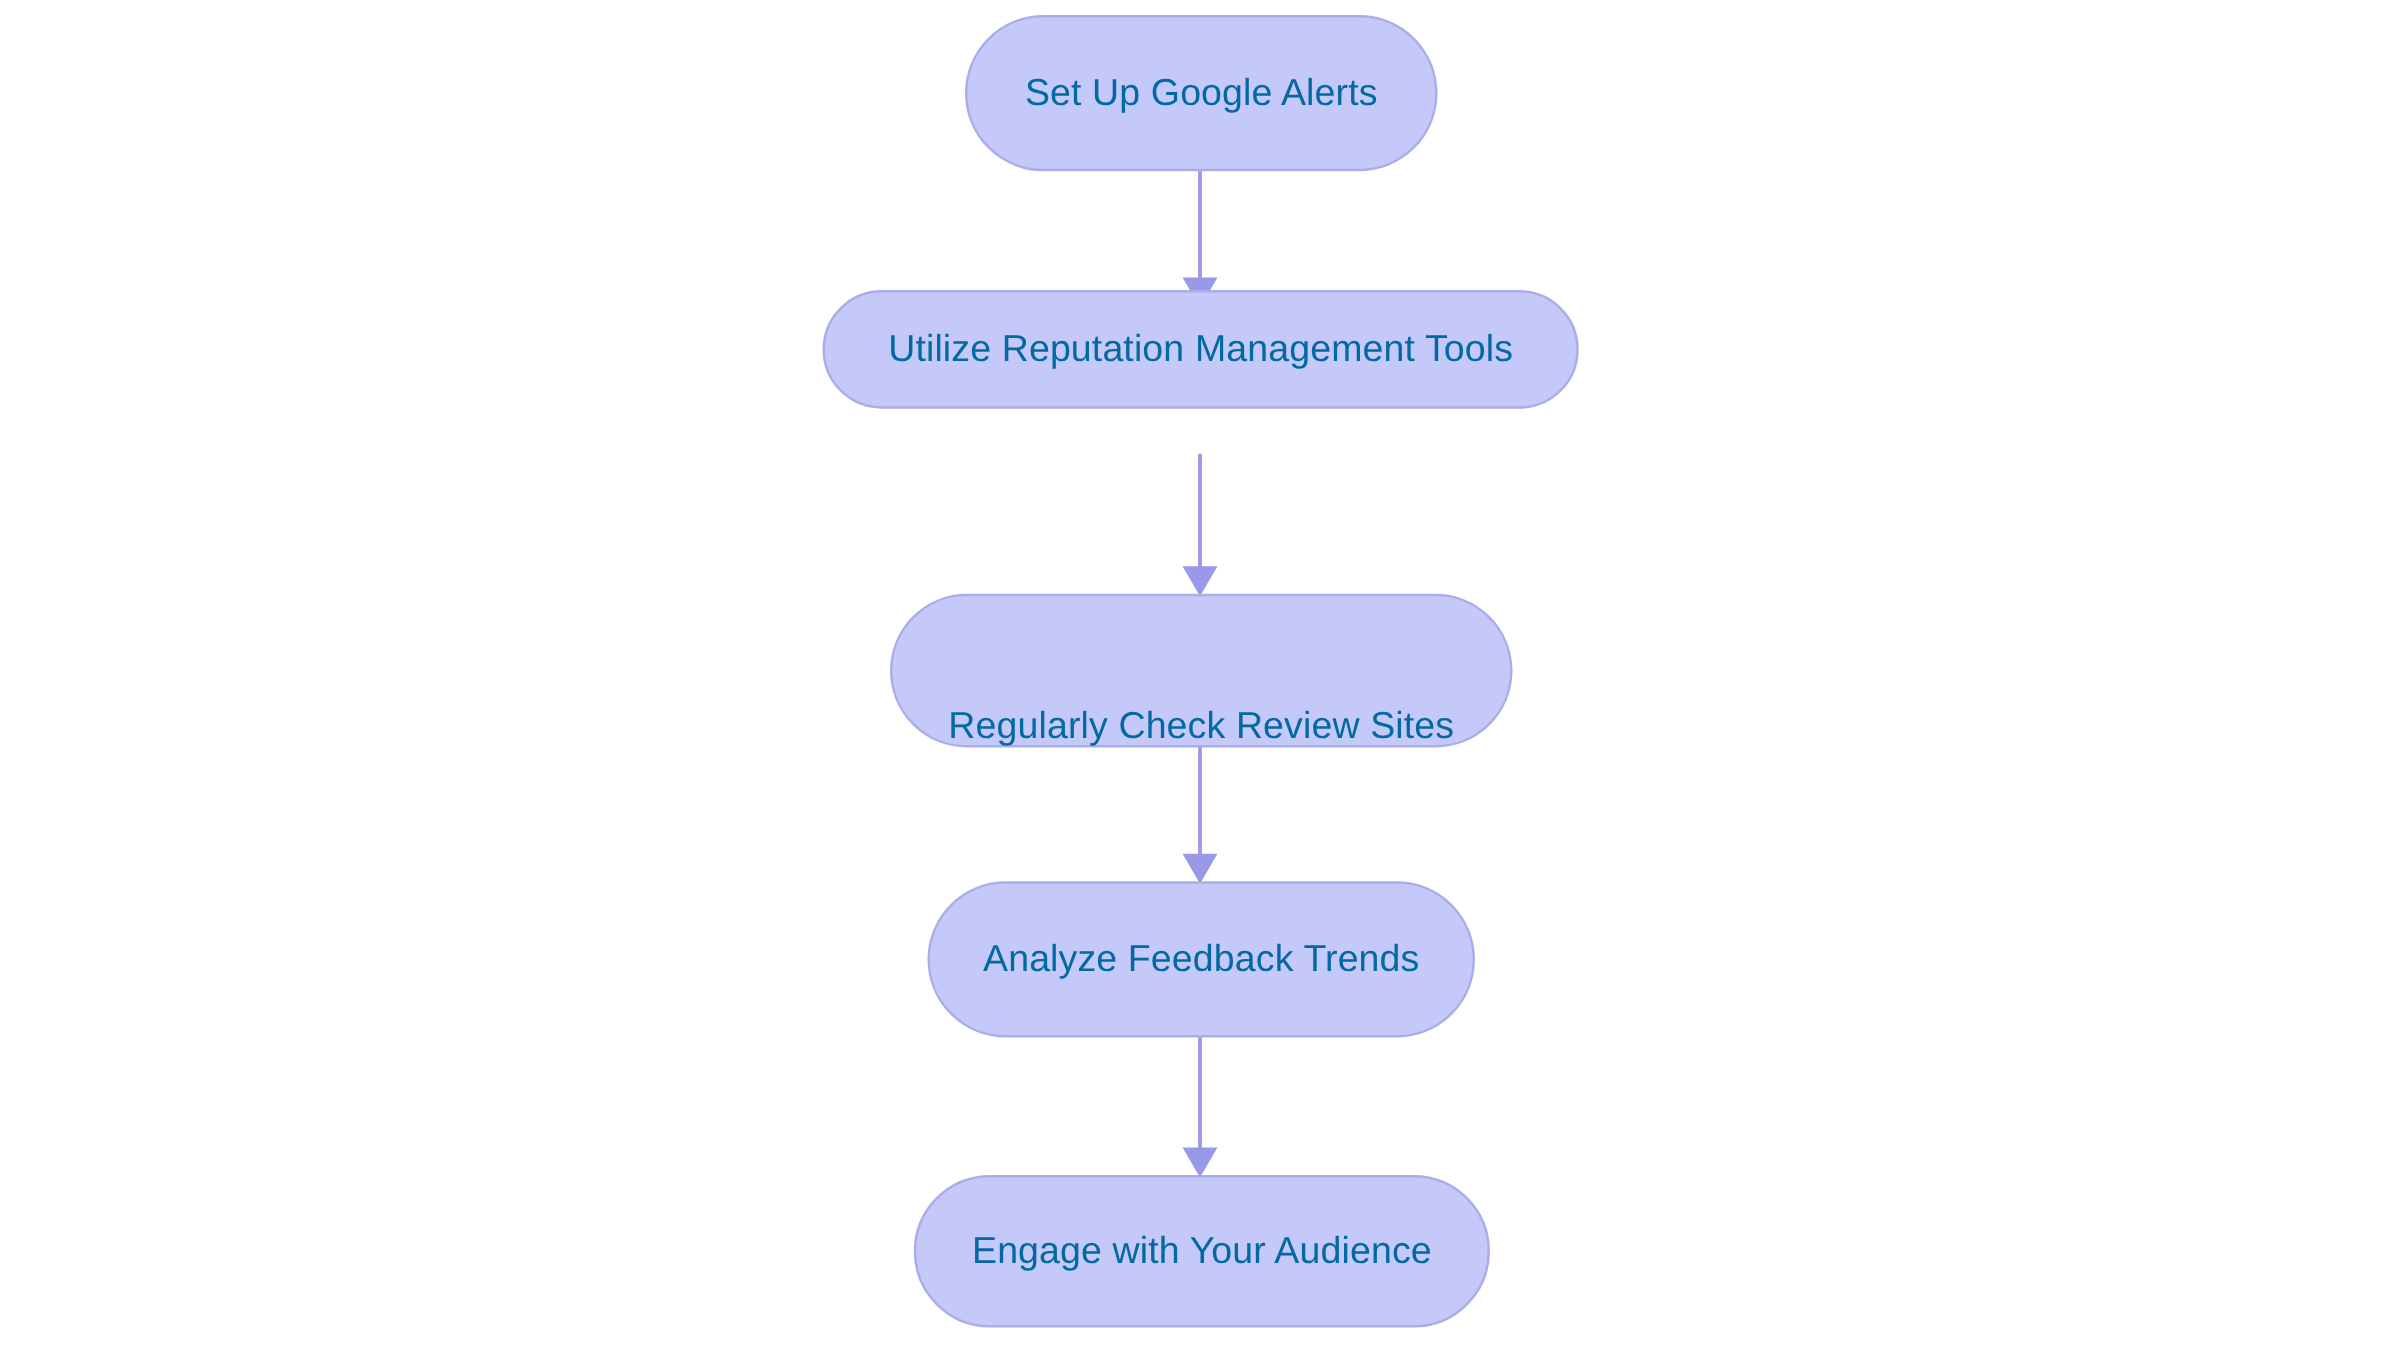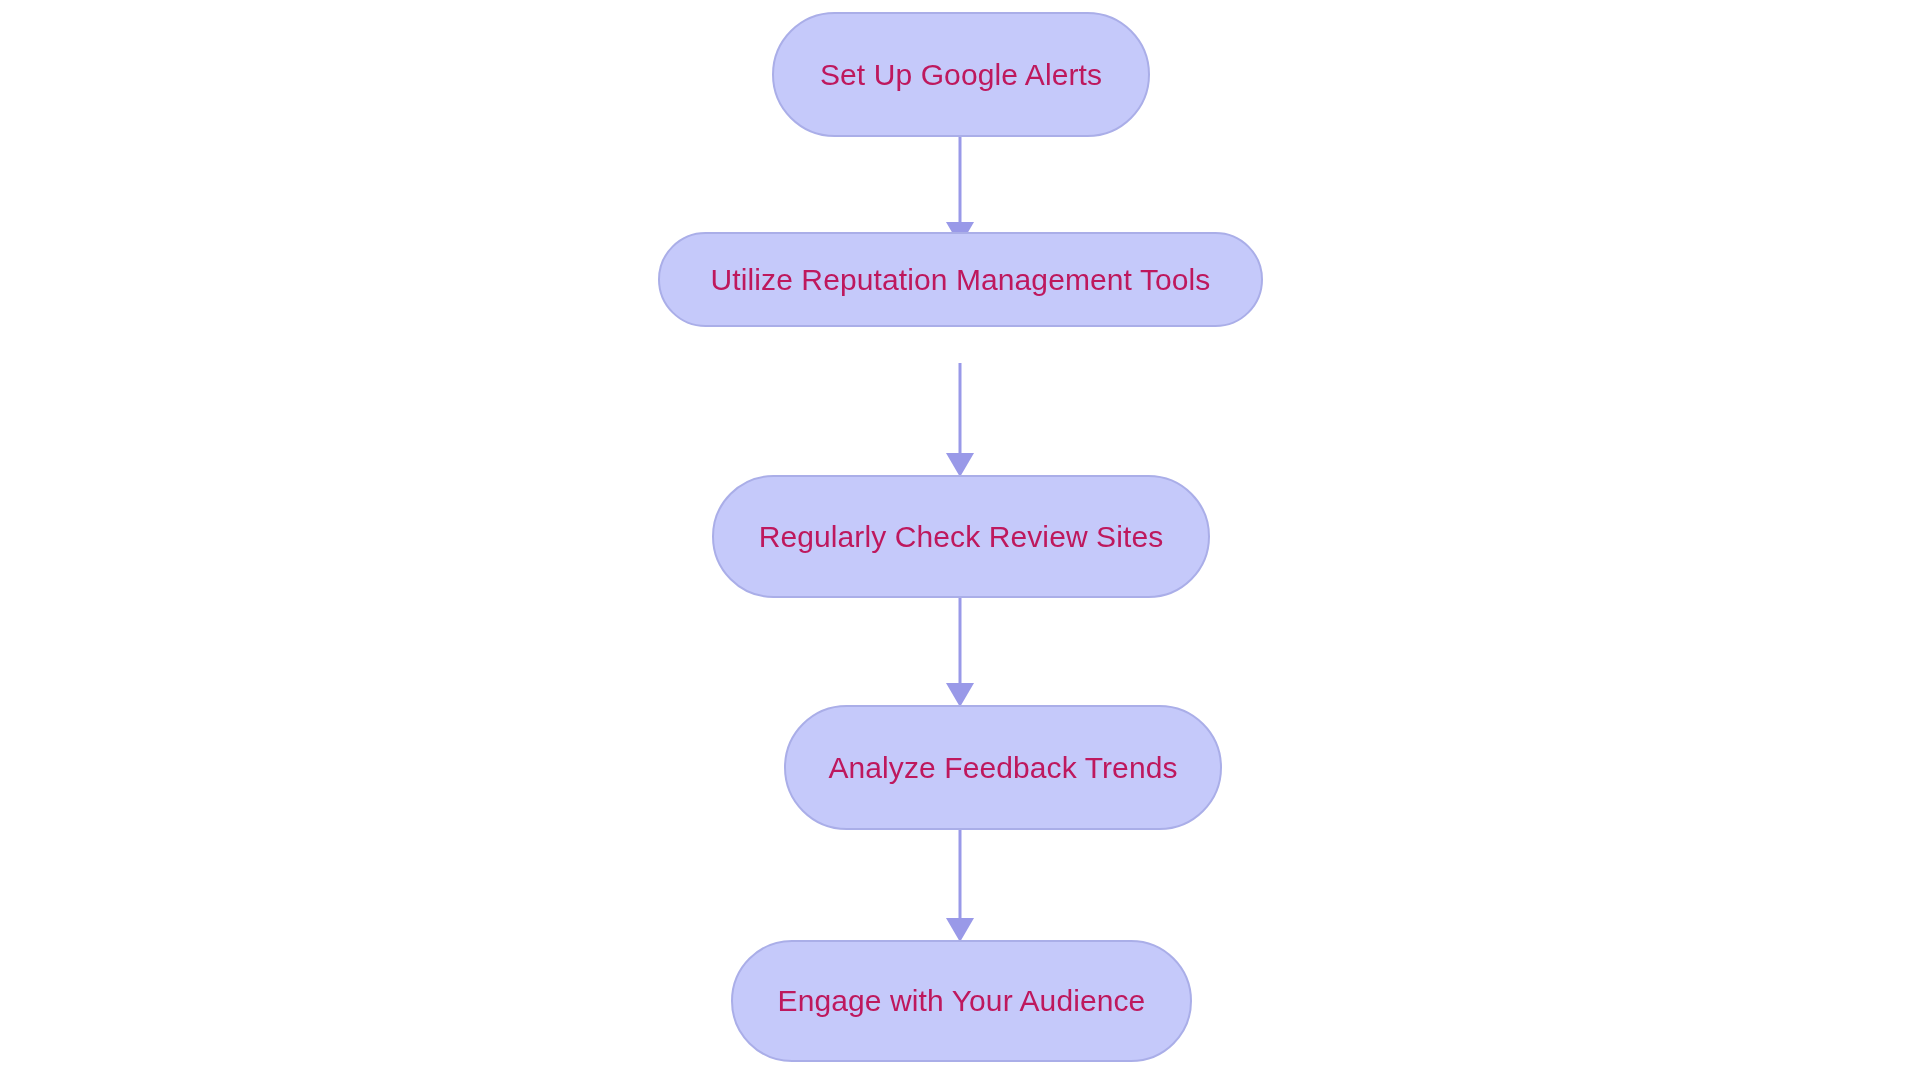--- a/index.html
+++ b/index.html
@@ -37,21 +37,21 @@
     color: #3333cc;
     font-size: 30px;
     font-weight: 400;
     letter-spacing: 0.1px;
     line-height: 1;
     white-space: nowrap;
     -webkit-font-smoothing: antialiased;
   }
   .node-label {
     display: block;
-    color: #be185d;
+    color: #0369a1;
     font-size: 30px;
     line-height: 1;
     white-space: nowrap;
   }
   .connector {
     position: absolute;
     overflow: visible;
   }
   .connector-line {
     stroke: #9999e8;
@@ -89,25 +89,25 @@
     </svg>
 
     <div class="node" style="left:772px; top:12px; width:378px; height:125px;">
       <span class="node-label">Set Up Google Alerts</span>
     </div>
 
     <div class="node" style="left:658px; top:232px; width:605px; height:95px;">
       <span class="node-label">Utilize Reputation Management Tools</span>
     </div>
 
-    <div class="node" style="left:712px; top:475px; width:498px; height:123px;">
+    <div class="node" style="left:712px; top:475px; width:498px; height:123px;align-items:flex-end;">
       <span class="node-label">Regularly Check Review Sites</span>
     </div>
 
-    <div class="node" style="left:784px; top:705px; width:438px; height:125px;">
+    <div class="node" style="left:742px; top:705px; width:438px; height:125px;">
       <span class="node-label">Analyze Feedback Trends</span>
     </div>
 
     <div class="node" style="left:731px; top:940px; width:461px; height:122px;text-align:right;">
       <span class="node-label">Engage with Your Audience</span>
     </div>
 
   </div>
 </div>
 

